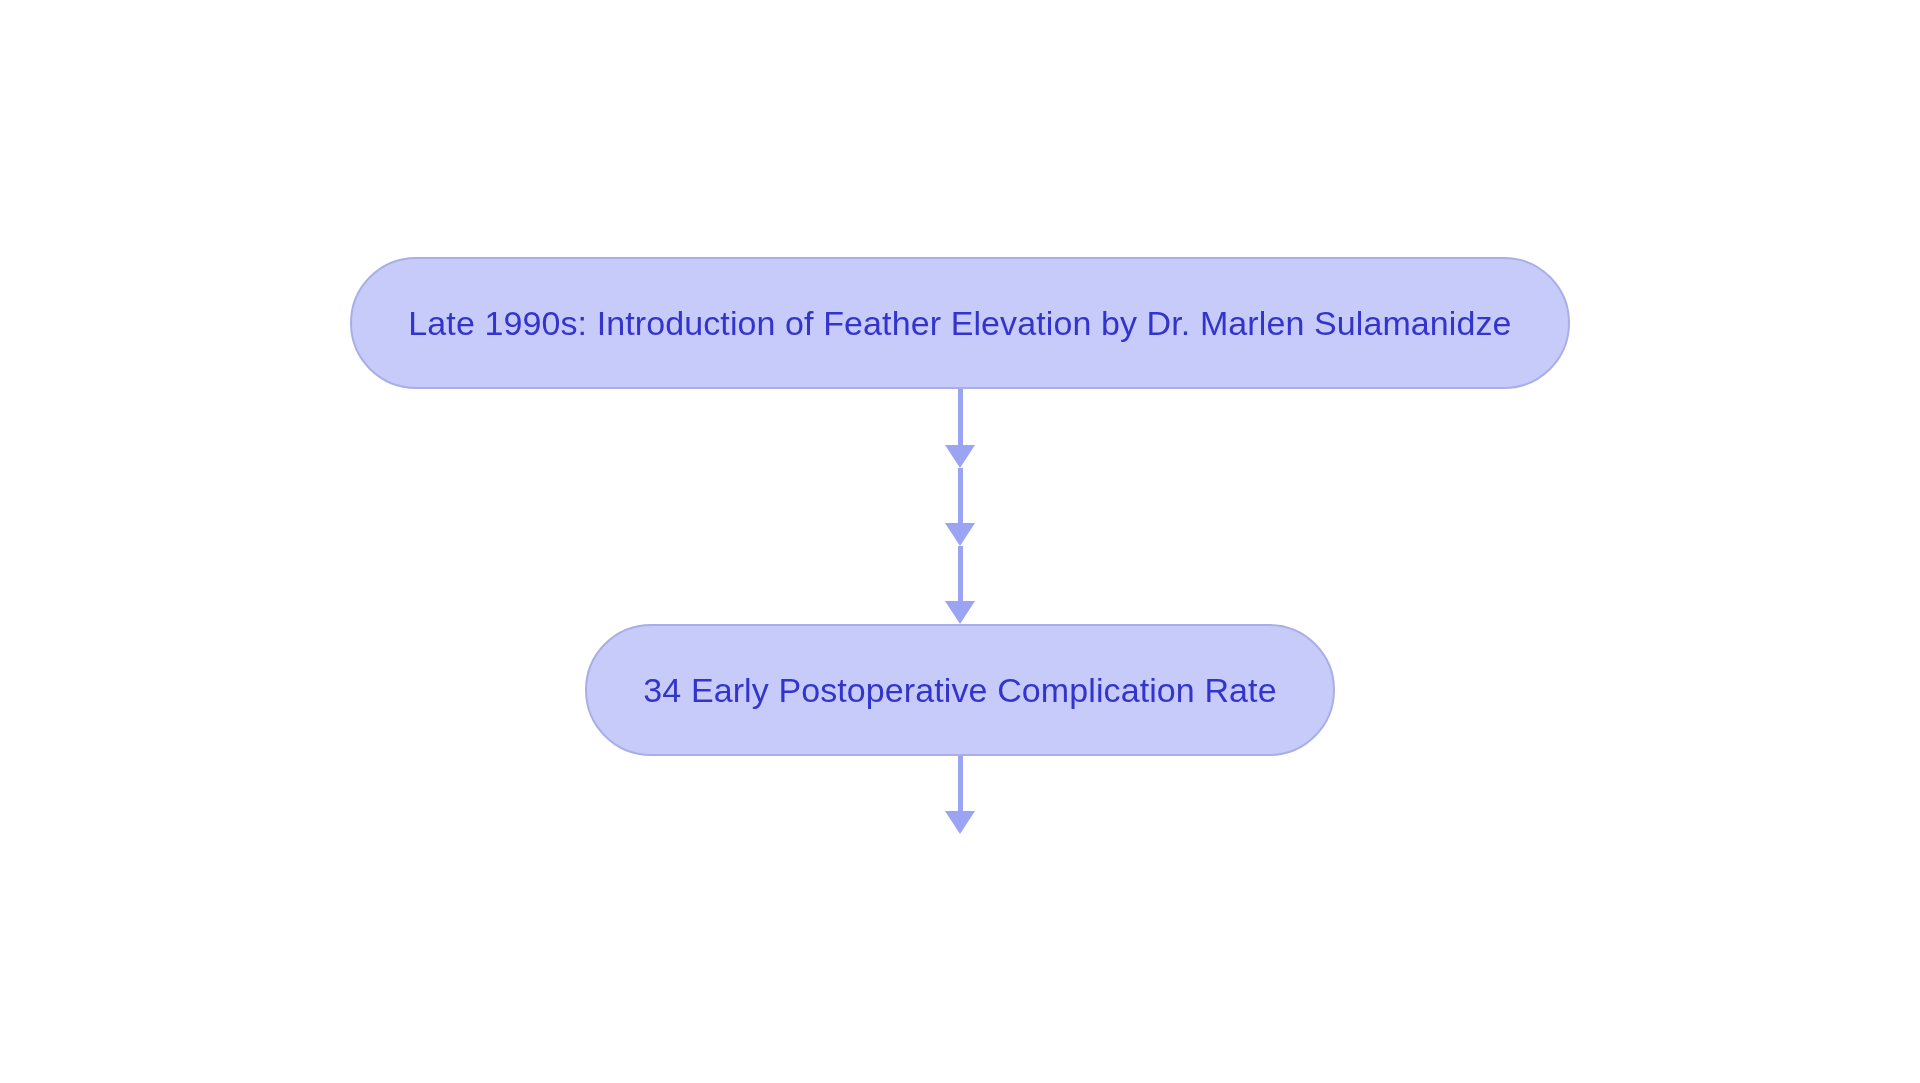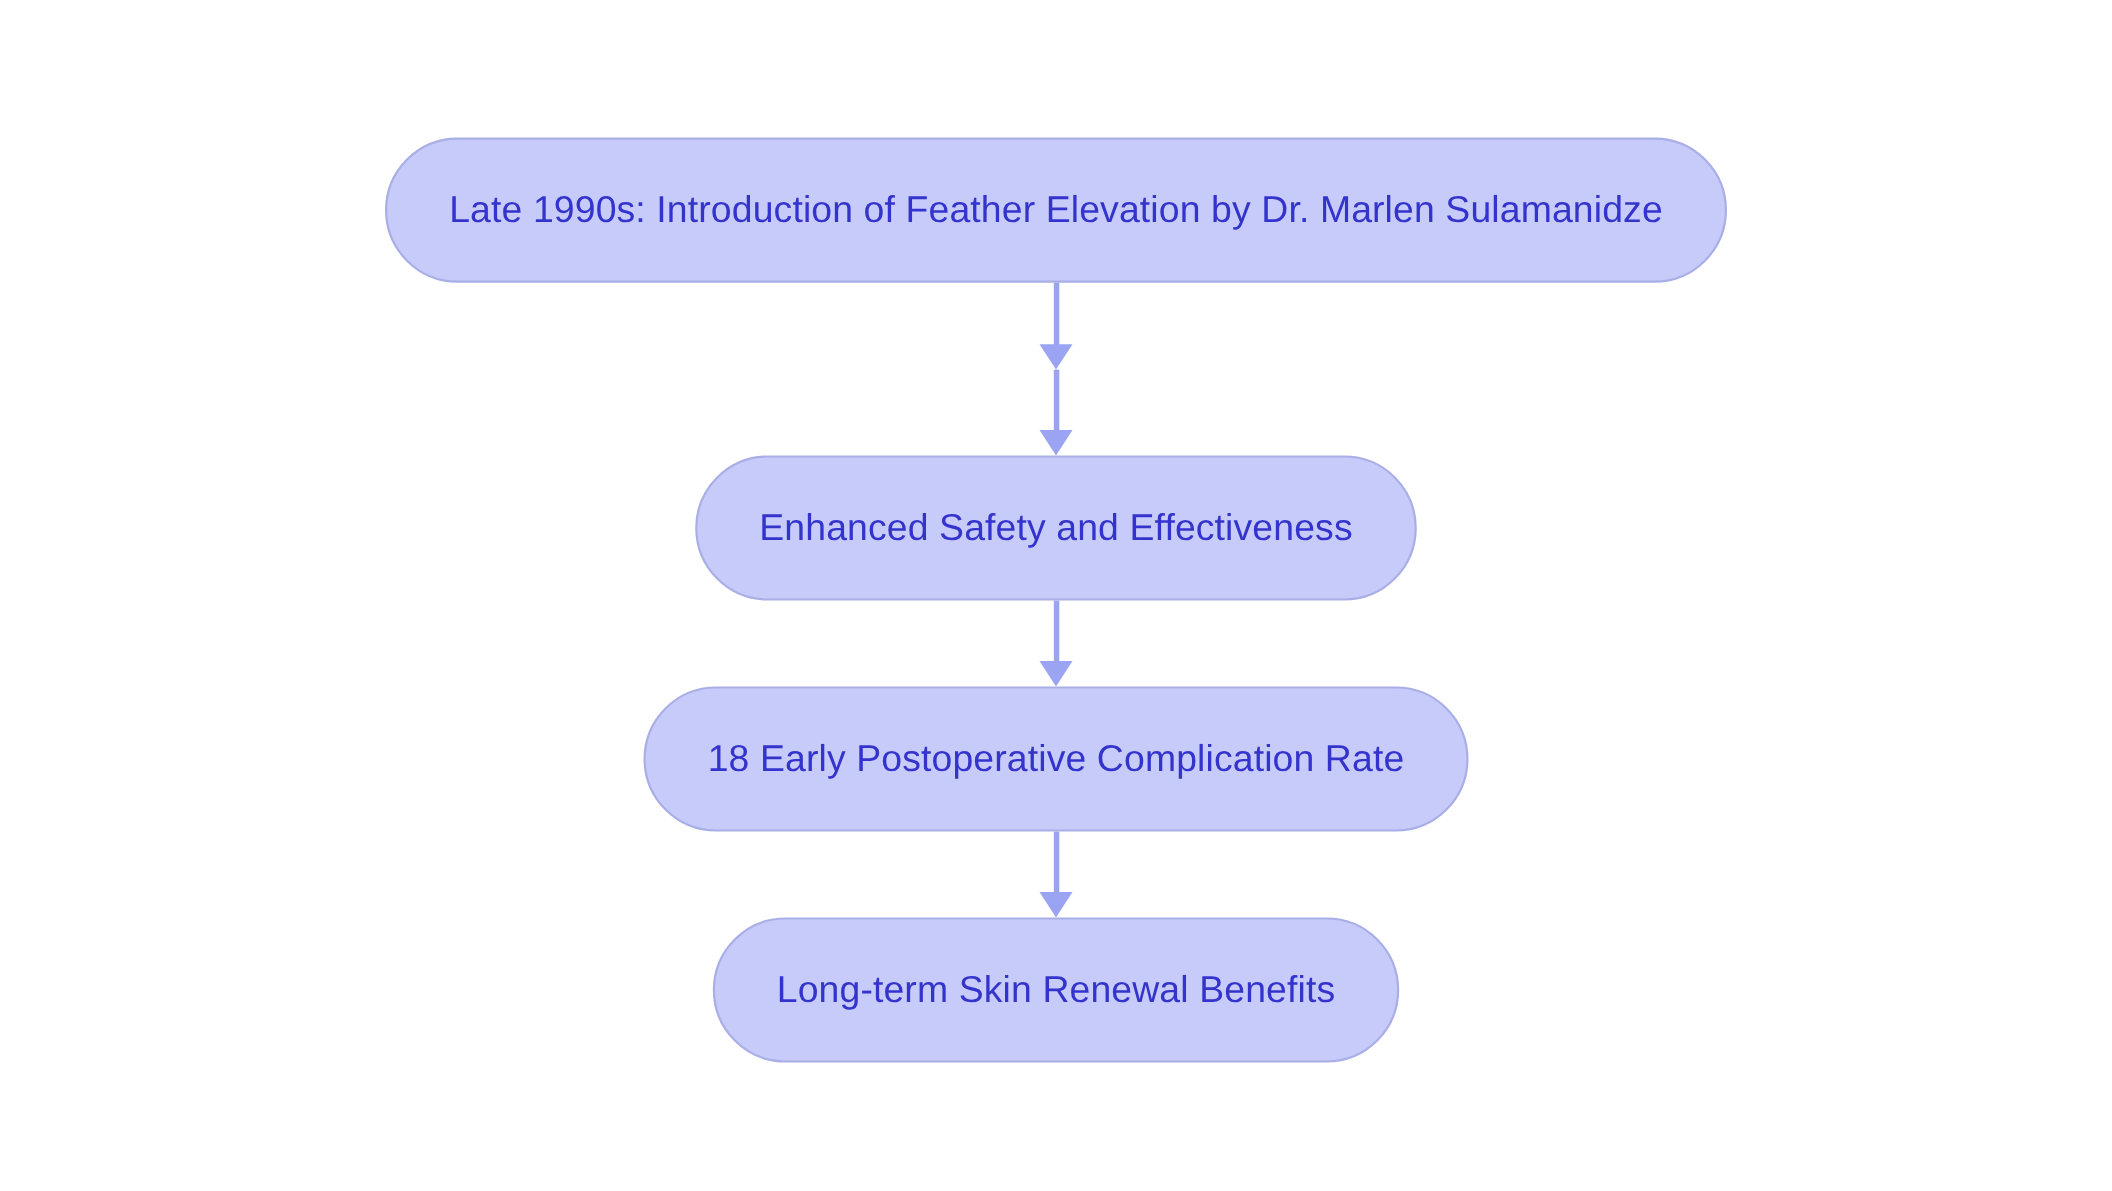--- a/index.html
+++ b/index.html
@@ -106,36 +106,30 @@
       <div class="connector-line"></div>
       <div class="connector-arrow"></div>
     </div>
 
 
     <div class="connector gap-2">
       <div class="connector-line"></div>
       <div class="connector-arrow"></div>
     </div>
 
-    <div class="node">
-      <span class="node-label">Enhanced Safety and Effectiveness</span>
-    </div>
 
     <div class="connector gap-3">
       <div class="connector-line"></div>
       <div class="connector-arrow"></div>
     </div>
 
     <div class="node">
-      <span class="node-label">18 Early Postoperative Complication Rate</span>
+      <span class="node-label">34 Early Postoperative Complication Rate</span>
     </div>
 
     <div class="connector gap-4">
       <div class="connector-line"></div>
       <div class="connector-arrow"></div>
     </div>
 
-    <div class="node">
-      <span class="node-label">Long-term Skin Renewal Benefits</span>
-    </div>
 
   </div>
 </div>
 
 </body></html>

